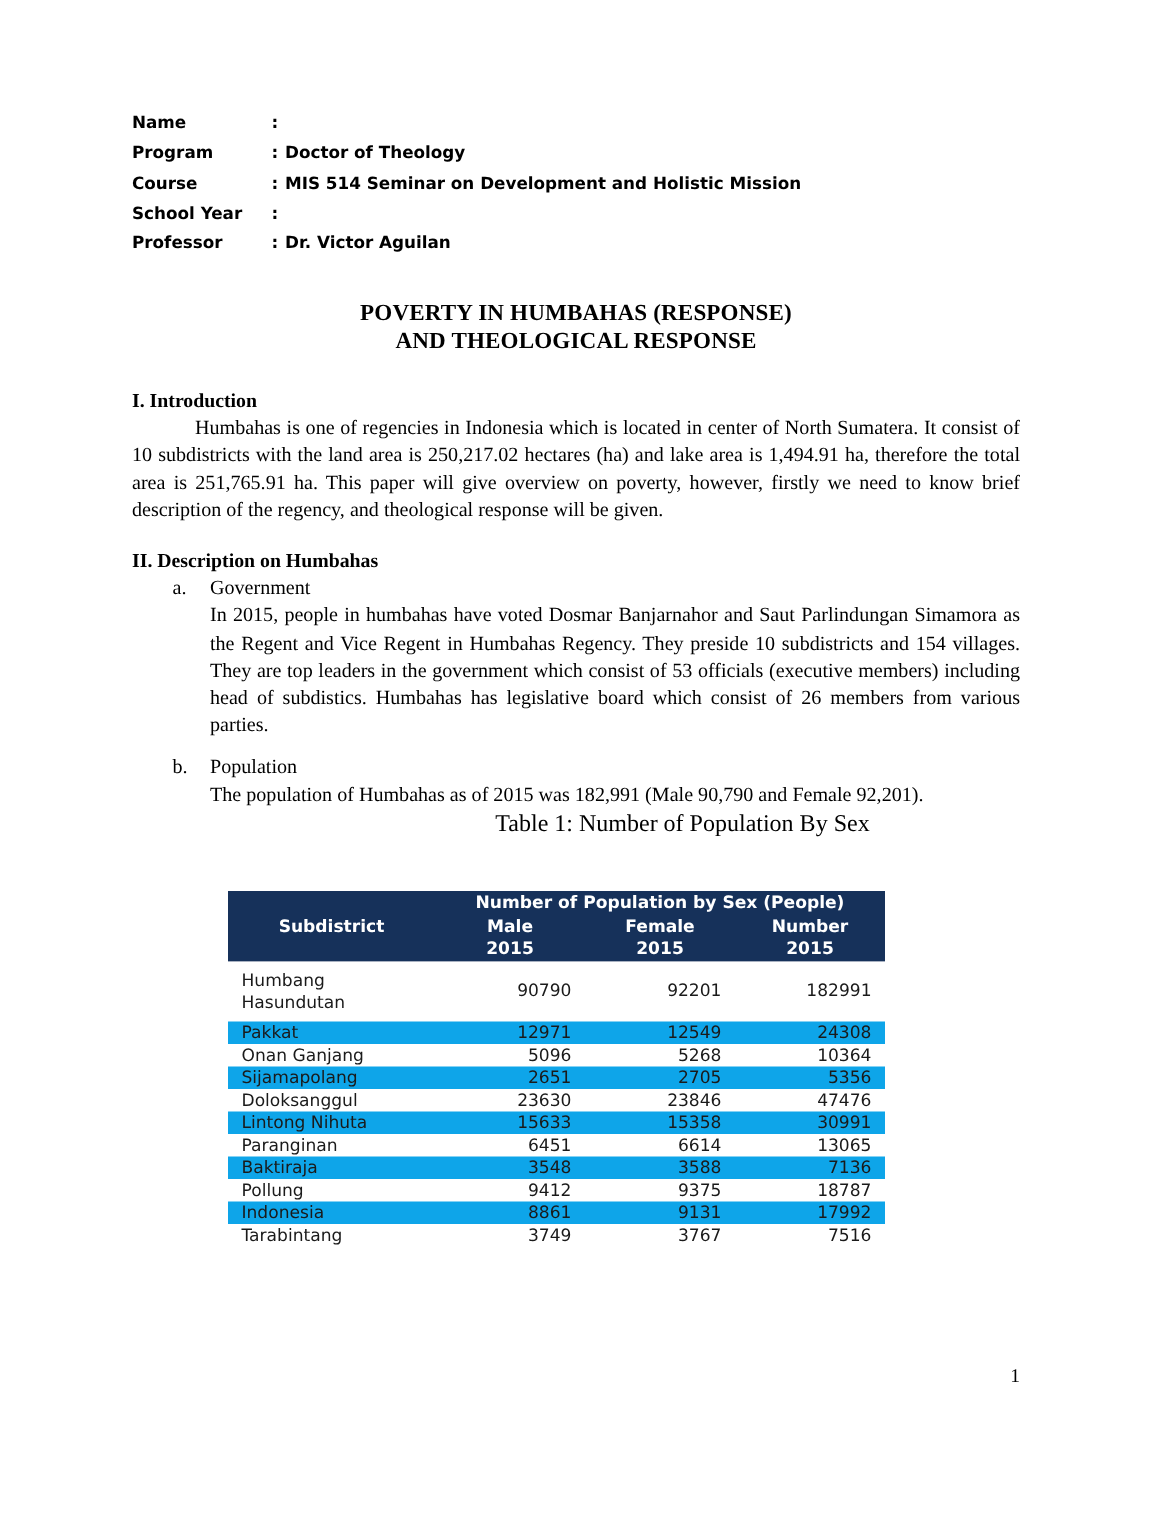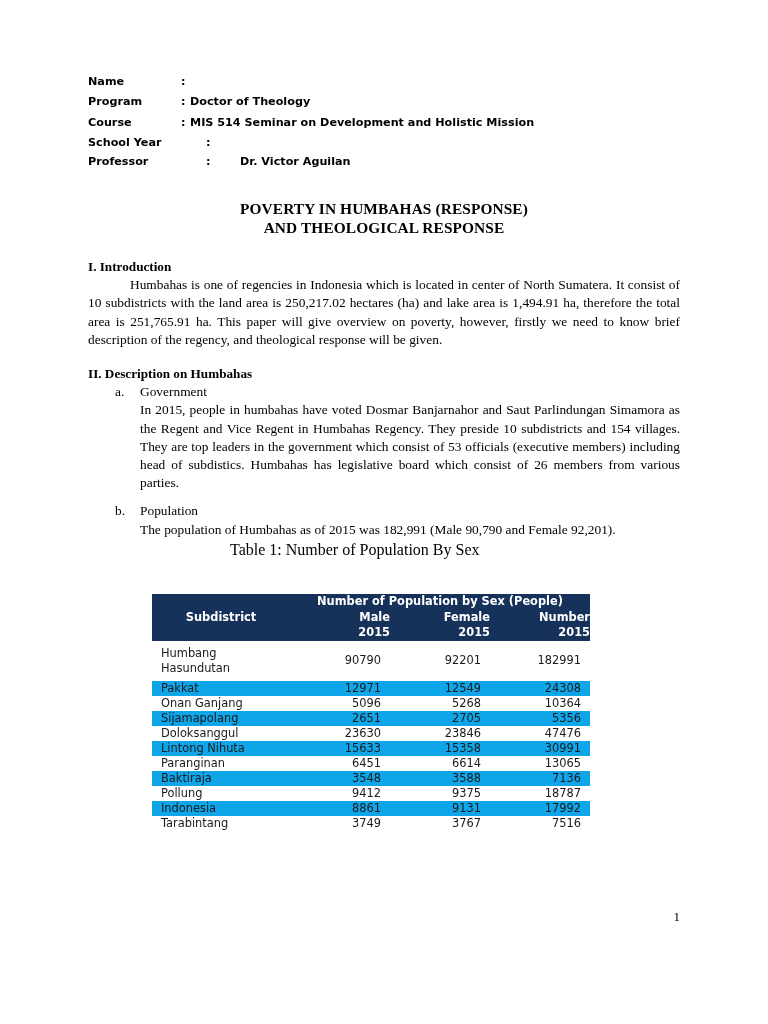--- a/index.html
+++ b/index.html
@@ -34,21 +34,21 @@
     font-weight: bold;
     font-size: 11.2px;
     color: #000000;
   }
   .meta-row {
     display: flex;
     align-items: baseline;
     height: 20.4px;
     white-space: nowrap;
   }
-  .meta-row.tight { height: 18.5px; gap: 25px; }
+  .meta-row.tight { height: 18.5px; }
   .meta-key {
     width: 93px;
     flex: 0 0 93px;
   }
   .meta-colon {
     width: 9px;
     flex: 0 0 9px;
   }
   .meta-val { flex: 1 1 auto; }
 
@@ -118,20 +118,21 @@
     line-height: 18.2px;
   }
   .list-para.nojust { text-align: left; }
 
   
   .table-caption {
     margin: 0;
     padding-left: 90px;
     font-size: 16px;
     line-height: 22px;
+    text-align: center;
   }
 
   
   .pop-table-wrap {
     position: absolute;
     left: 152px;
     top: 594px;
     width: 438px;
   }
   table.pop-table {
@@ -163,21 +164,21 @@
   th.sub-head {
     text-align: center;
     vertical-align: middle;
   }
   th.group-head {
     text-align: center;
     vertical-align: middle;
     padding-bottom: 0;
   }
   th.col-head {
-    text-align: right;
+    text-align: center;
     vertical-align: bottom;
     padding-top: 0;
   }
   th.col-head .yr {
     display: block;
     font-weight: bold;
   }
   .col-sub { width: 138px; }
   .col-m   { width: 104px; }
   .col-f   { width: 104px; }

